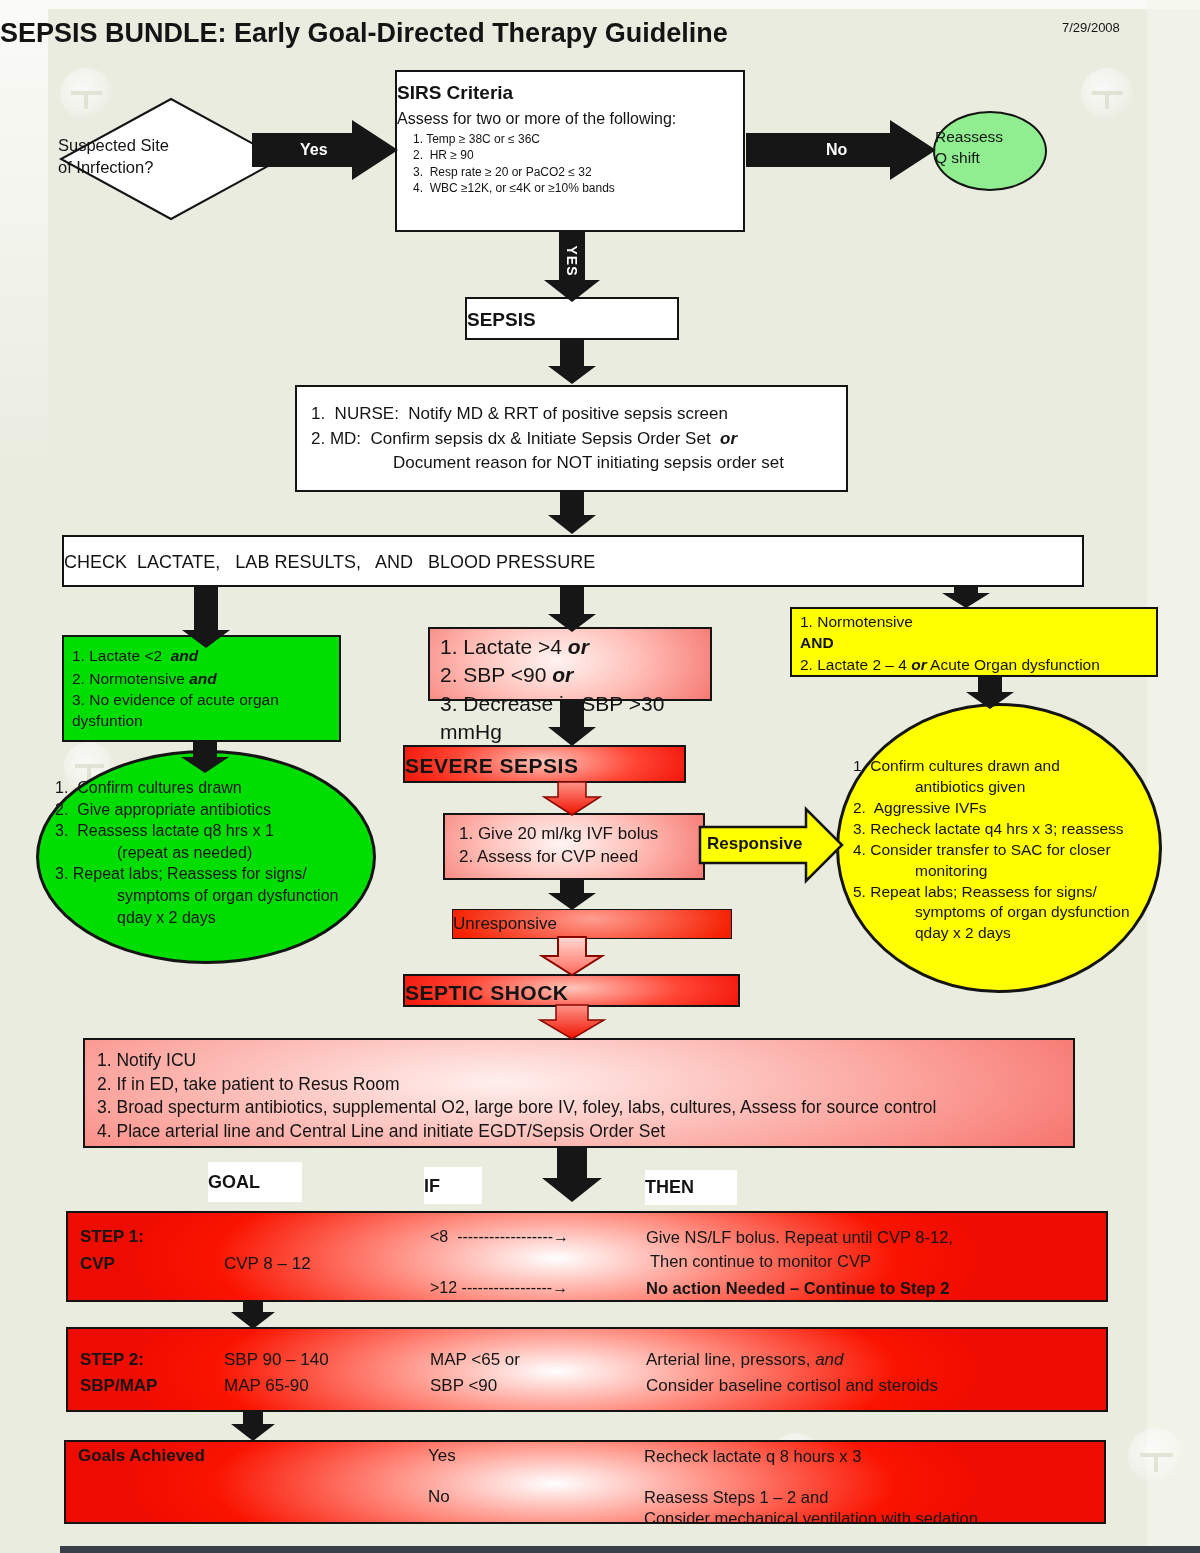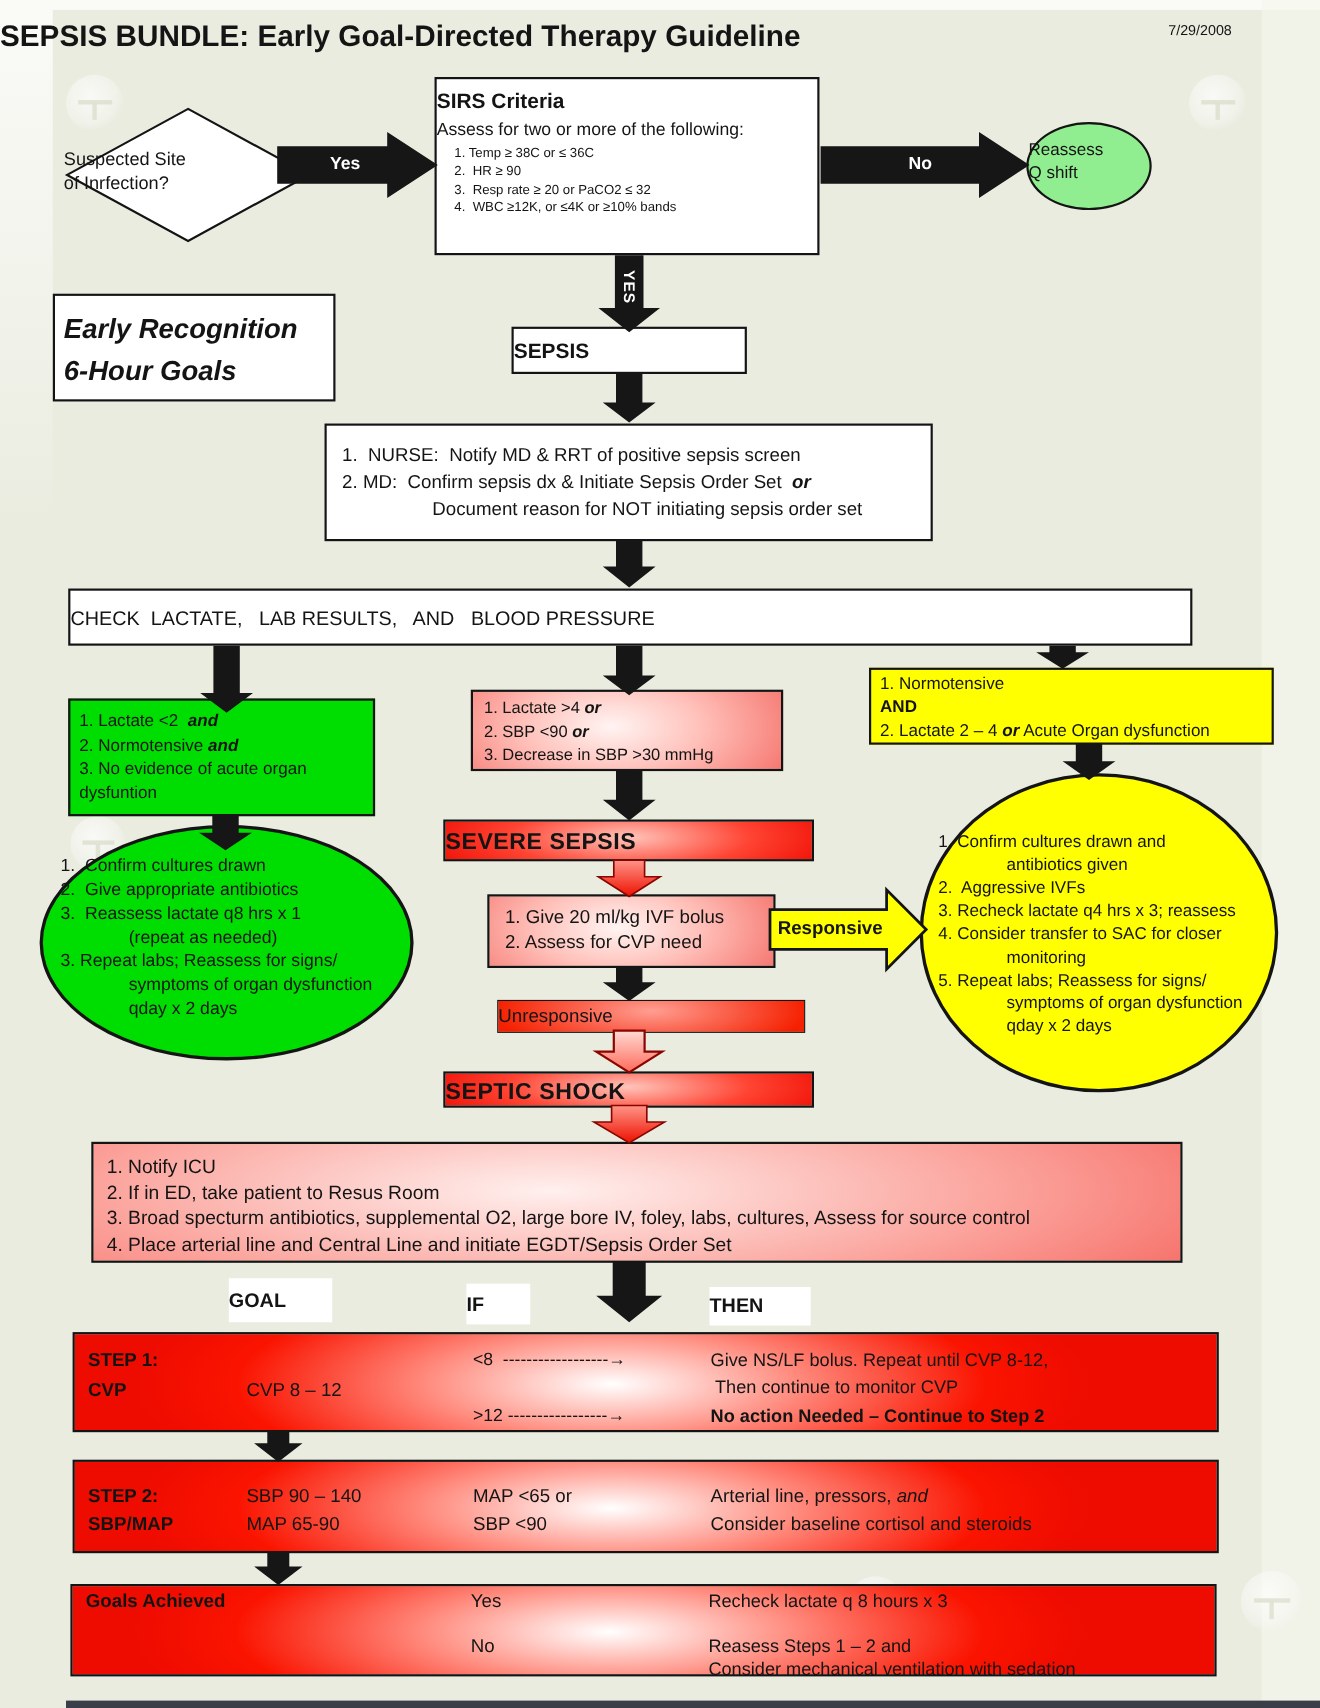--- a/index.html
+++ b/index.html
@@ -106,24 +106,20 @@
     </div>
   </div>
 
   <div class="ellipse center" style="left:933px;top:111px;width:114px;height:80px;background:#90ee90;border-width:2px;">
     <div style="margin-top:14px;font-size:15.5px;line-height:21px;">
       <div class="t">Reassess</div>
       <div class="t">Q shift</div>
     </div>
   </div>
 
-  <div class="box" style="left:48px;top:267px;width:257px;height:98px;">
-    <div class="bi t" style="margin:14px 0 0 8px;font-size:25px;">Early Recognition</div>
-    <div class="bi t" style="margin:4px 0 0 8px;font-size:25px;">6-Hour Goals</div>
-  </div>
 
   <div class="box center" style="left:465px;top:297px;width:214px;height:43px;">
     <div class="b t" style="margin-top:8px;font-size:19px;">SEPSIS</div>
   </div>
 
   <div class="box" style="left:295px;top:385px;width:553px;height:107px;">
     <div style="padding:16px 0 0 14px;font-size:17px;line-height:26px;">
       <div class="t">1.  NURSE:  Notify MD &amp; RRT of positive sepsis screen</div>
       <div>
         <span class="t">2. MD:  Confirm sepsis dx &amp; Initiate Sepsis Order Set  </span><span class="bi t">or</span>
@@ -139,21 +135,21 @@
   <div class="box" style="left:62px;top:635px;width:279px;height:107px;background:#00dd00;">
     <div style="padding:7px 0 0 8px;font-size:15.5px;line-height:23px;">
       <div><span class="t">1. Lactate &lt;2  </span><span class="bi t">and</span></div>
       <div><span class="t">2. Normotensive </span><span class="bi t">and</span></div>
       <div class="t">3. No evidence of acute organ</div>
       <div class="t">dysfuntion</div>
     </div>
   </div>
 
   <div class="box grad-pink" style="left:428px;top:627px;width:284px;height:74px;">
-    <div style="padding:4px 4px 0 10px;font-size:15px;line-height:22px;">
+    <div style="padding:4px 4px 0 10px;font-size:21px;line-height:22px;">
       <div><span class="t">1. Lactate &gt;4 </span><span class="bi t">or</span></div>
       <div><span class="t">2. SBP &lt;90 </span><span class="bi t">or</span></div>
       <div class="t">3. Decrease in SBP &gt;30 mmHg</div>
     </div>
   </div>
 
   <div class="box" style="left:790px;top:607px;width:368px;height:70px;background:#ffff00;">
     <div style="padding:3px 0 0 8px;font-size:15.5px;line-height:21.5px;">
       <div class="t">1. Normotensive</div>
       <div class="b center t" style="width:340px;">AND</div>
@@ -166,21 +162,21 @@
       <div class="t">1.  Confirm cultures drawn</div>
       <div class="t">2.  Give appropriate antibiotics</div>
       <div class="t">3.  Reassess lactate q8 hrs x 1</div>
       <div class="t ind">(repeat as needed)</div>
       <div class="t">3. Repeat labs; Reassess for signs/</div>
       <div class="t ind">symptoms of organ dysfunction</div>
       <div class="t ind">qday x 2 days</div>
     </div>
   </div>
 
-  <div class="box grad-red center" style="left:403px;top:745px;width:337px;height:38px;">
+  <div class="box grad-red center" style="left:403px;top:745px;width:283px;height:38px;">
     <div class="b t" style="margin-top:5px;font-size:21px;letter-spacing:.5px;">SEVERE SEPSIS</div>
   </div>
 
   <div class="box grad-pink" style="left:443px;top:813px;width:262px;height:67px;">
     <div style="padding:8px 0 0 14px;font-size:17px;line-height:25px;">
       <div class="t">1. Give 20 ml/kg IVF bolus</div>
       <div class="t">2. Assess for CVP need</div>
     </div>
   </div>
 

